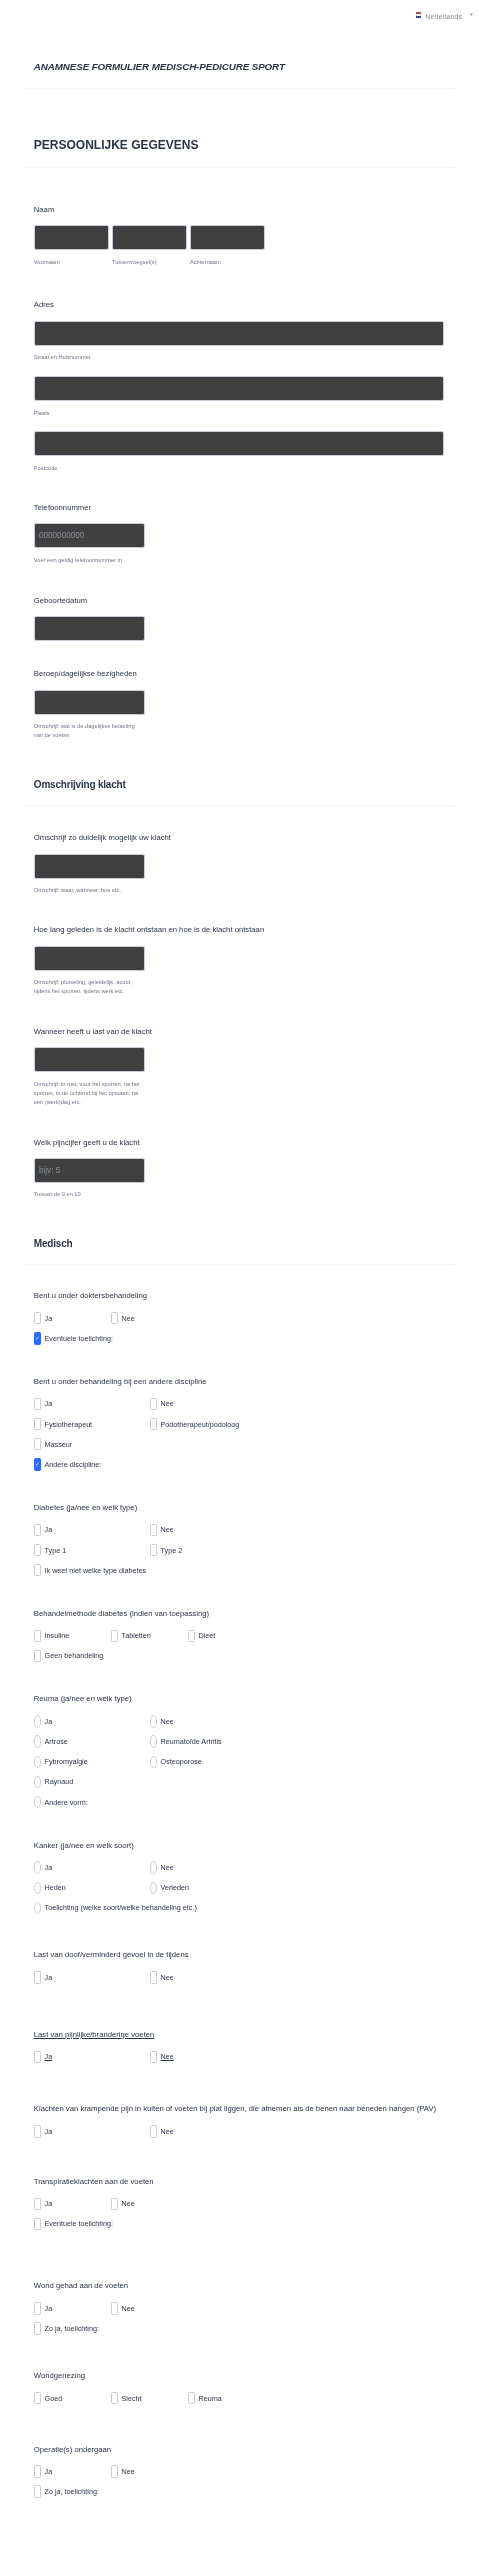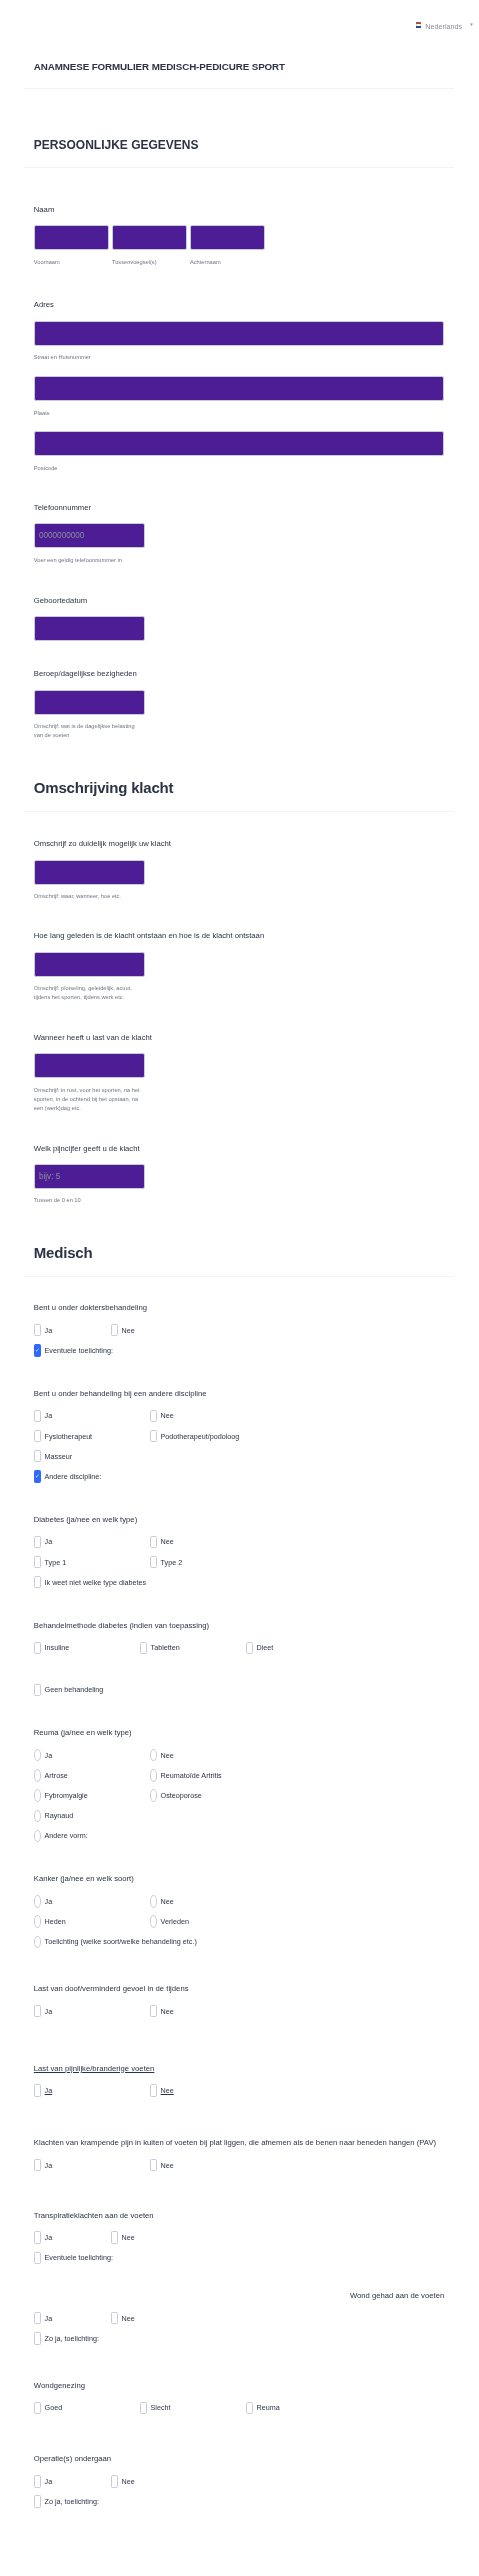--- a/index.html
+++ b/index.html
@@ -9,21 +9,21 @@
     font-family: "Liberation Sans", "DejaVu Sans", sans-serif;
     color: #2c3345;
   }
   .topbar {
     height: 31px;
     position: relative;
   }
   .lang {
     position: absolute;
     right: 5.2px;
-    top: 22px;
+    top: 12px;
     display: flex;
     align-items: flex-start;
     gap: 4.1px;
     font-size: 7.2px;
     color: #8a8f99;
   }
   .flag {
     width: 5.2px; height: 6.2px;
     display: flex; flex-direction: column;
     border-radius: 0.5px; overflow: hidden;
@@ -34,45 +34,46 @@
   .flag .b { background: #2d4d8f; }
   .caret { font-size: 4.6px; color: #999; margin-left: 3.1px; }
 
   .form { padding: 0 25px 0 24px; }
   .page-title {
     font-size: 9.8px;
     font-weight: bold;
     letter-spacing: -0.1px;
     color: #2c3345;
     padding: 30px 9.8px 15.5px 9.8px;
+    font-style: italic;
   }
   .section-title {
     font-size: 12px;
     font-weight: bold;
     color: #2c3345;
     padding: 0 9.8px 15.5px 9.8px;
   }
   .section-title.big {
-    font-size: 15px;
+    font-size: 10px;
     letter-spacing: -0.2px;
   }
   .divider { border-bottom: 0.5px solid #f1f3f7; margin: 0 0 0 0; }
 
   .field { padding: 0 9.8px; }
   .field-label {
     font-size: 7.7px;
     color: #2c3345;
     margin-bottom: 10.3px;
     line-height: 1.45;
   }
   .input {
     height: 25px;
     border: 0.5px solid #c9ccd6;
     border-radius: 2.1px;
-    background: #4c1d95;
+    background: #404040;
     display: flex;
     align-items: center;
     padding: 0 4.1px;
     font-size: 8.2px;
     color: #8a8f99;
     width: 100%;
   }
   .input.narrow { width: 111px; }
   .sub-label {
     font-size: 5.7px;
@@ -89,21 +90,21 @@
   }
   .name-row {
     display: flex;
     gap: 3.1px;
   }
   .name-col { width: 75px; }
   .name-col .input { width: 75px; }
 
   .opts { display: grid; row-gap: 7.2px; }
   .opts.c2 { grid-template-columns: 116px 1fr; }
-  .opts.c3 { grid-template-columns: 77px 77px 1fr; gap: 29px; }
+  .opts.c3 { grid-template-columns: 77px 77px 1fr; }
   .opts.c2s { grid-template-columns: 77px 1fr; }
   .opt {
     display: flex;
     align-items: center;
     gap: 3.6px;
     font-size: 7.2px;
     color: #2c3345;
     height: 13px;
     cursor: pointer;
   }
@@ -442,21 +443,21 @@
           <span class="cb"></span>
           <span>Nee</span>
         </label>
       <label class="opt full">
           <span class="cb"></span>
           <span>Eventuele toelichting:</span>
         </label>
     </div>
   </div>
 
-  <div class="field" style="margin-top:26px;text-align:right;">
+  <div class="field" style="margin-top:50px;">
     <div class="field-label">Wond gehad aan de voeten</div>
     <div class="opts c2s">
       <label class="opt">
           <span class="cb"></span>
           <span>Ja</span>
         </label>
       <label class="opt">
           <span class="cb"></span>
           <span>Nee</span>
         </label>

